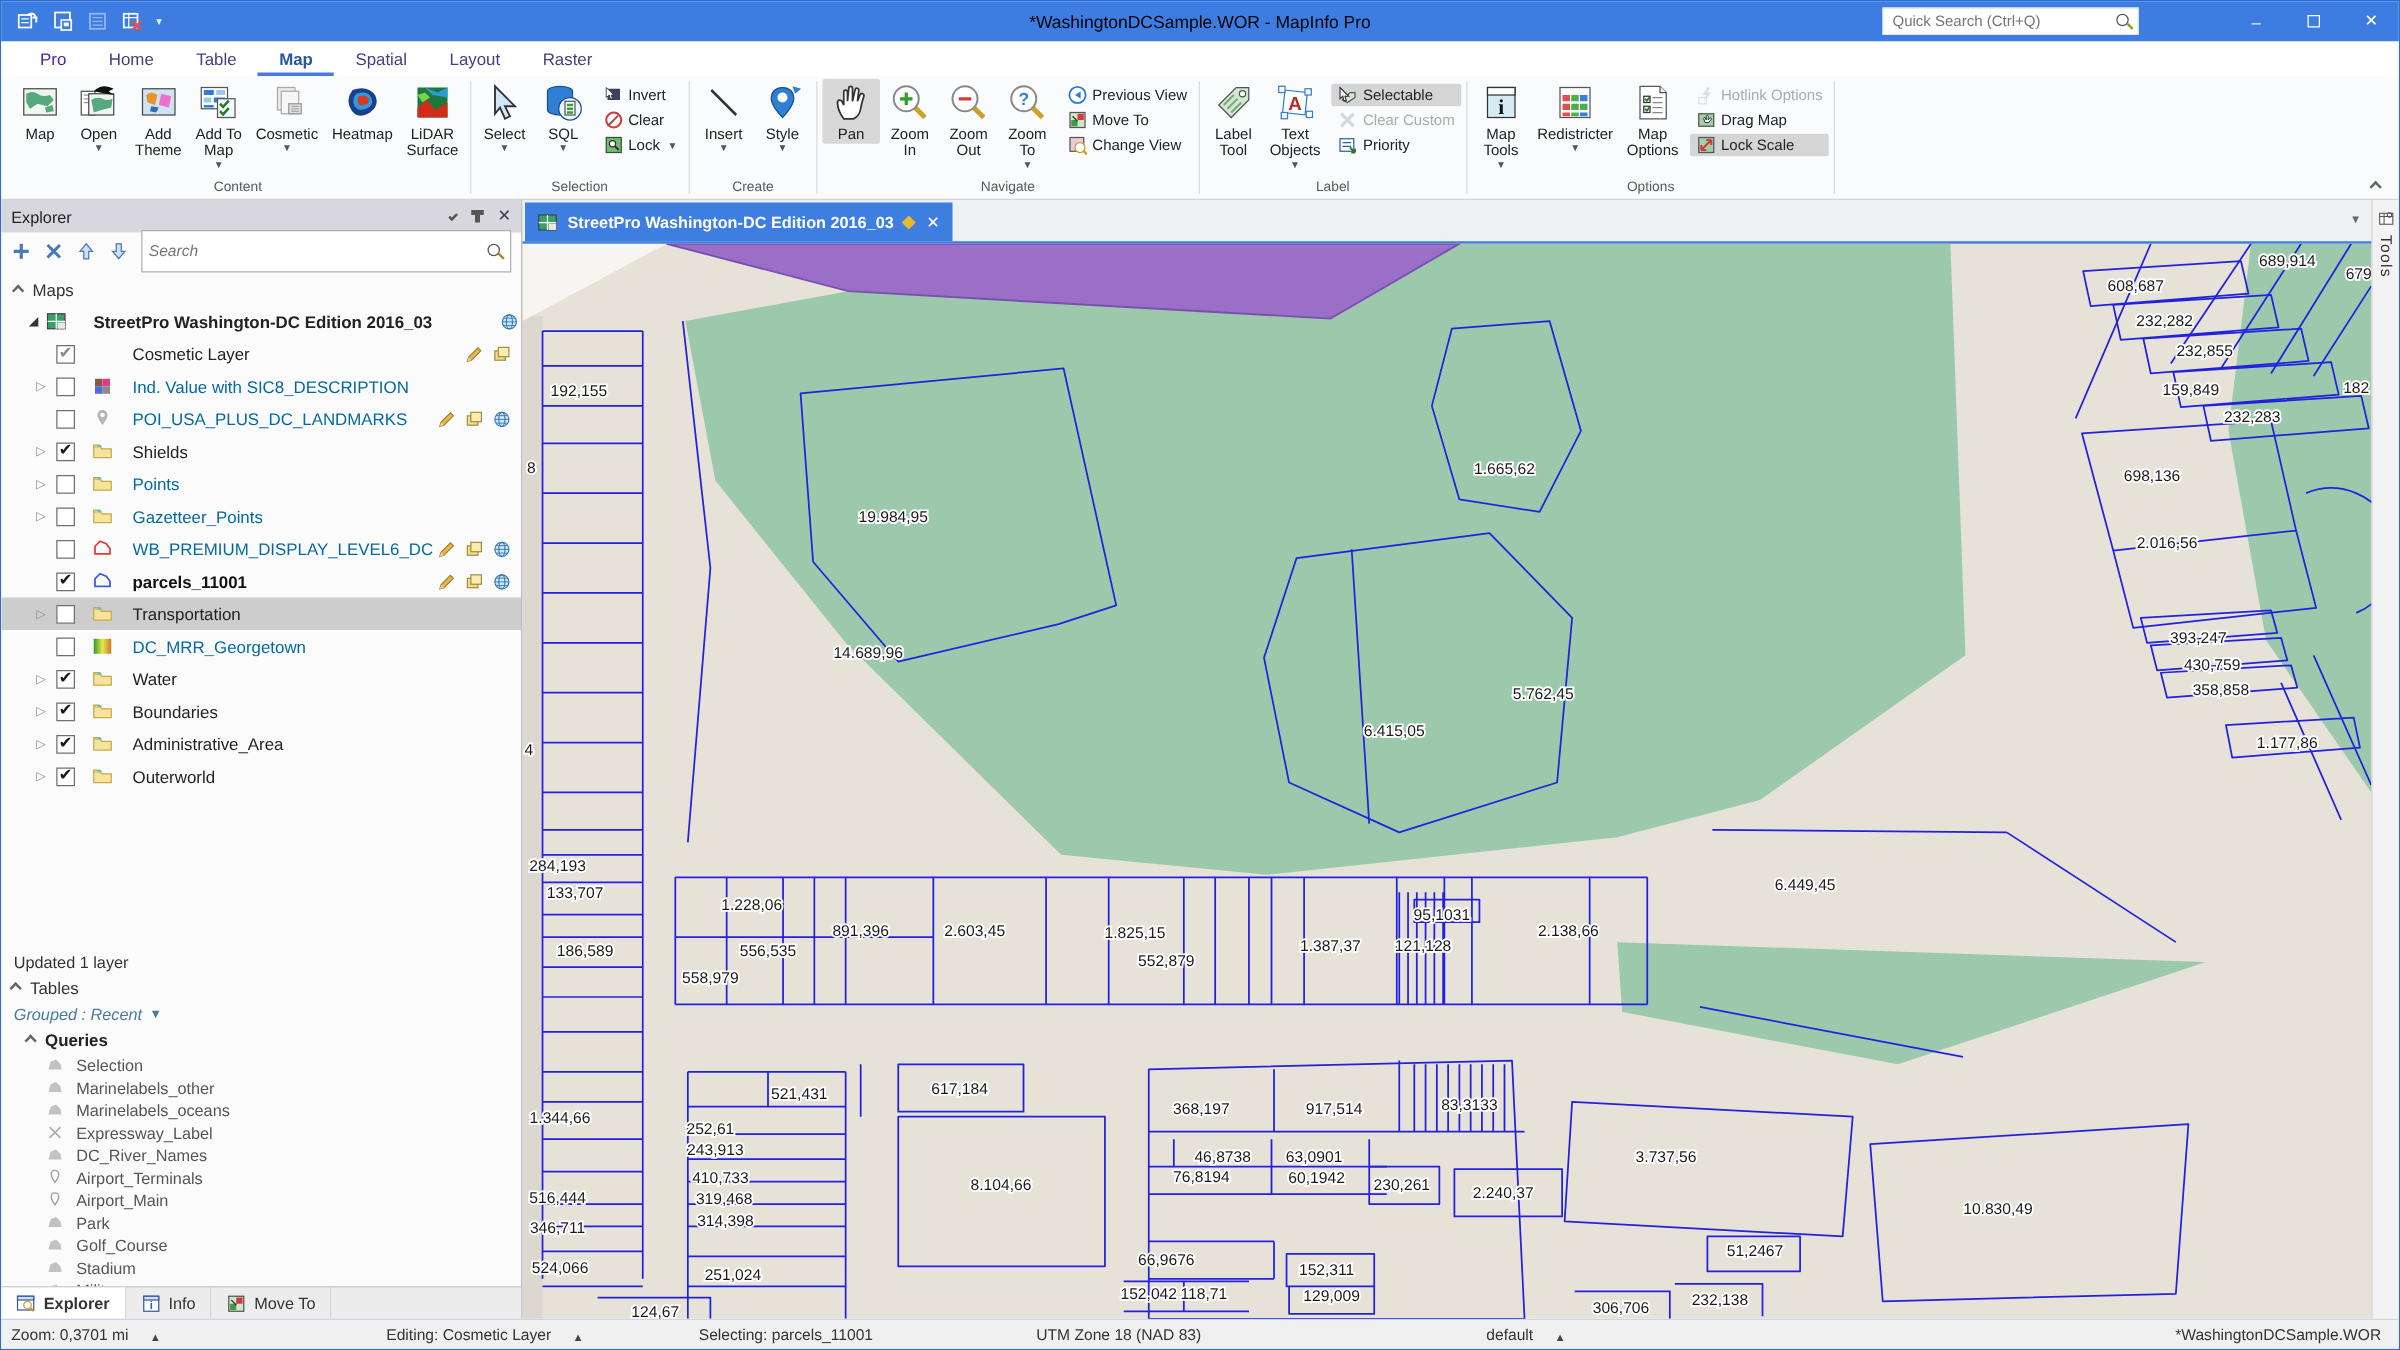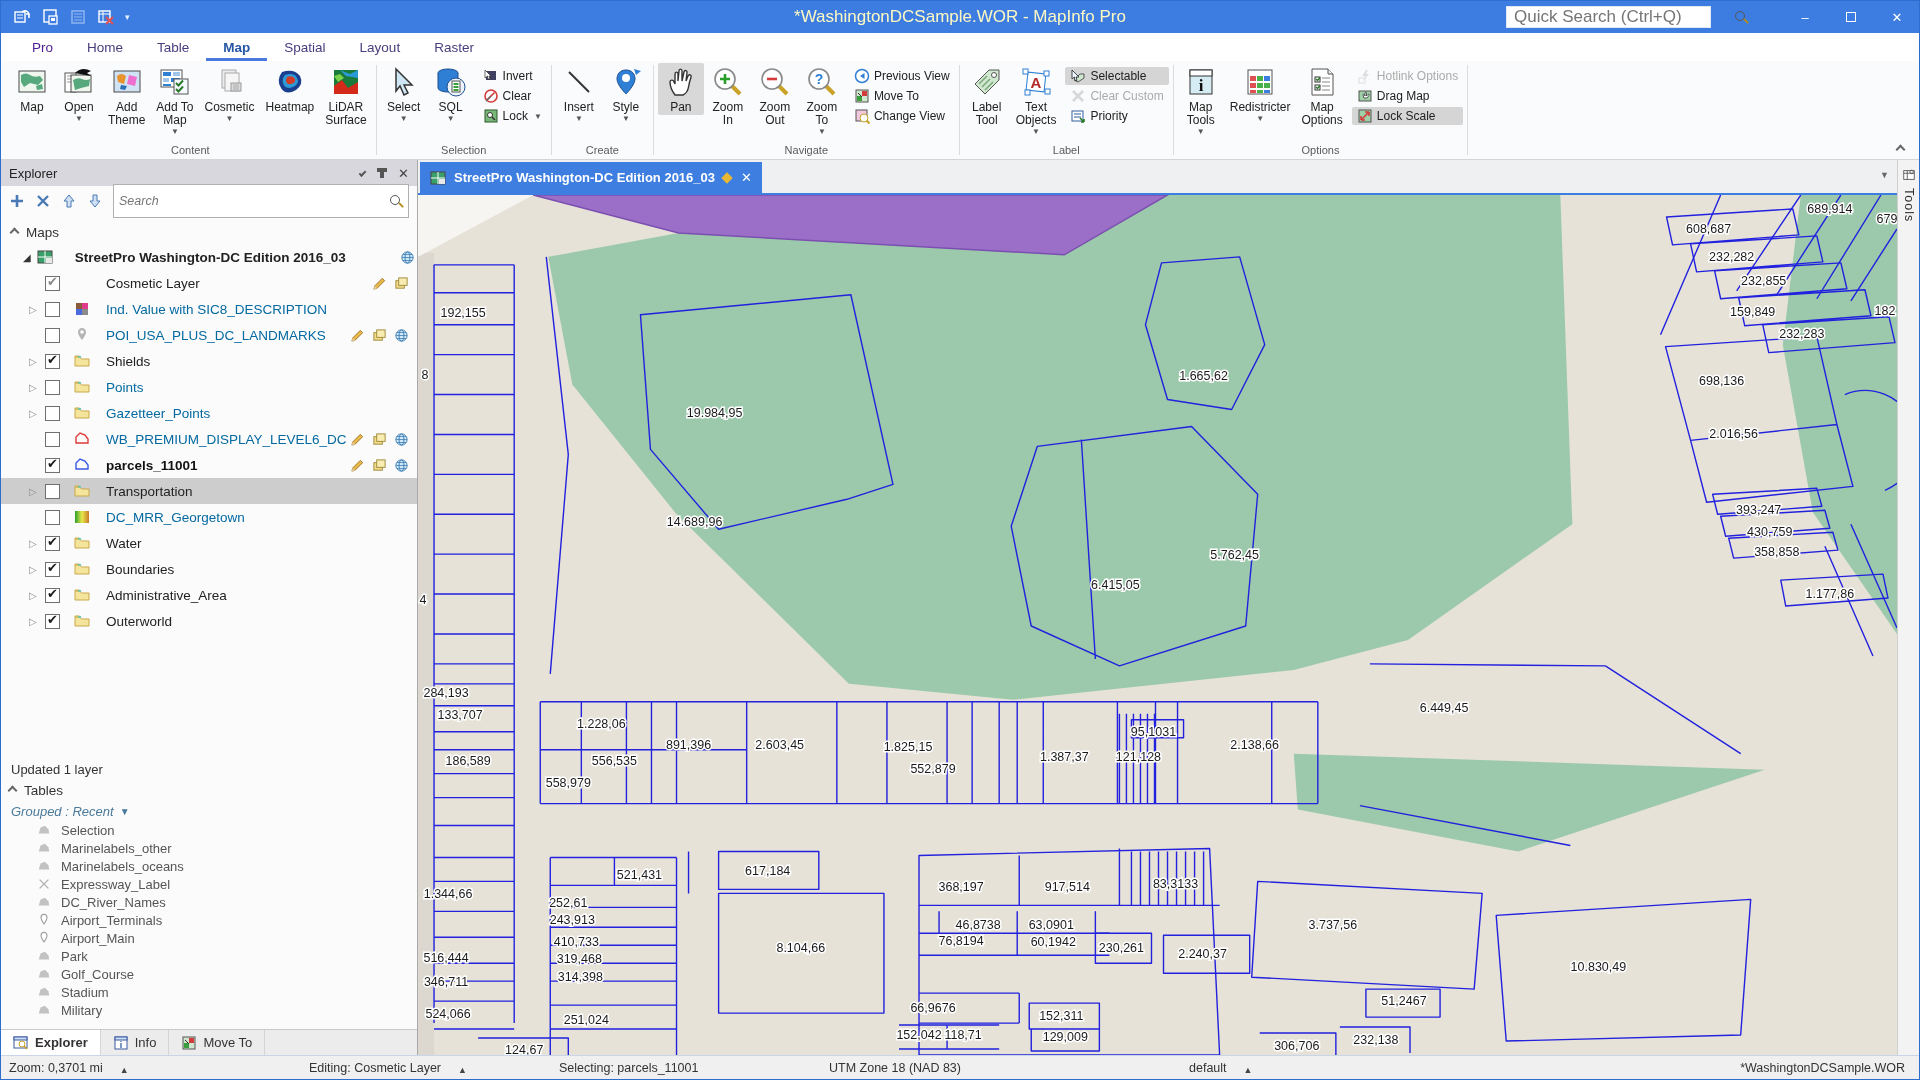--- a/index.html
+++ b/index.html
@@ -6,24 +6,24 @@
   html,body { width:1920px; height:1080px; overflow:hidden;
     font-family:"Liberation Sans","DejaVu Sans",sans-serif; font-size:13px; color:#222; }
   .window { width:1920px; height:1080px; border:1px solid #2a6ed0; display:flex; flex-direction:column; background:#fff; }
 
   
   .titlebar { height:32px; background:#3d7de2; display:flex; align-items:center; color:#fff; flex:0 0 auto; position:relative; }
   .qat { display:flex; align-items:center; gap:10px; padding-left:12px; }
   .qat .qicon { width:18px; height:18px; display:inline-flex; }
   .qat .qicon.dis { opacity:.45; }
   .qat-drop { font-size:9px; color:#e8f0ff; }
-  .tb-title { position:absolute; left:0; right:0; text-align:center; font-size:17px; color:#fef9c3; pointer-events:none; }
+  .tb-title { position:absolute; left:0; right:0; text-align:center; font-size:14px; color:#000000; pointer-events:none; }
   .tb-right { margin-left:auto; display:flex; align-items:center; gap:2px; z-index:2; }
   .qsearch { width:205px; height:22px; background:#fff; border:1px solid #dfe7f5; display:flex; align-items:center; padding:0 4px 0 7px; margin-right:70px; }
-  .qsearch input { border:none; outline:none; flex:1; font-size:17px; color:#14532d; font-family:inherit; background:transparent; }
+  .qsearch input { border:none; outline:none; flex:1; font-size:12px; color:#14532d; font-family:inherit; background:transparent; }
   .mag { width:13px; height:13px; position:relative; display:inline-block; }
   .mag::before { content:""; position:absolute; width:8px; height:8px; border:1.6px solid #555; border-radius:50%; left:0; top:0; }
   .mag::after { content:""; position:absolute; width:6px; height:2px; background:#b08c1a; transform:rotate(45deg); left:8px; top:9px; }
   .winbtn { width:44px; height:30px; display:flex; align-items:center; justify-content:center; color:#fff; font-size:13px; }
   .winbtn .sq { width:10px; height:10px; border:1.4px solid #fff; display:inline-block; }
 
   
   .ribbon-tabs { height:28px; background:#fff; display:flex; align-items:flex-end; padding-left:14px; gap:0; flex:0 0 auto; }
   .rtab { padding:4px 17px 6px; font-size:13.5px; color:#4a3c7d; cursor:default; }
   .rtab.pro { color:#4c1d95; }
@@ -901,20 +901,24 @@
           </div>
         <div class="updated-note" style="position:absolute; top:536px; left:0;">Updated 1 layer</div>
         <div style="position:absolute; top:562px; left:0; right:0;">
           <div class="t-section" style="padding-left:8px;">
             <span class="chev-up"></span>
             <span>Tables</span>
           </div>
           <div class="grouped">
             <span>Grouped : Recent</span>
             <span class="dn">▼</span>
+          </div>
+          <div class="q-section">
+            <span class="chev-up"></span>
+            <span>Queries</span>
           </div>
           <div id="query-list">
               <div class="q-row">
                 <span class="q-ic">
                   <svg viewBox="0 0 16 16">
                     <path d="M2 12 L4 5 L9 3 L13 7 L14 12 Z" fill="#c2c2c2"></path>
                   </svg>
                 </span>
                 <span>Selection</span>
               </div>

